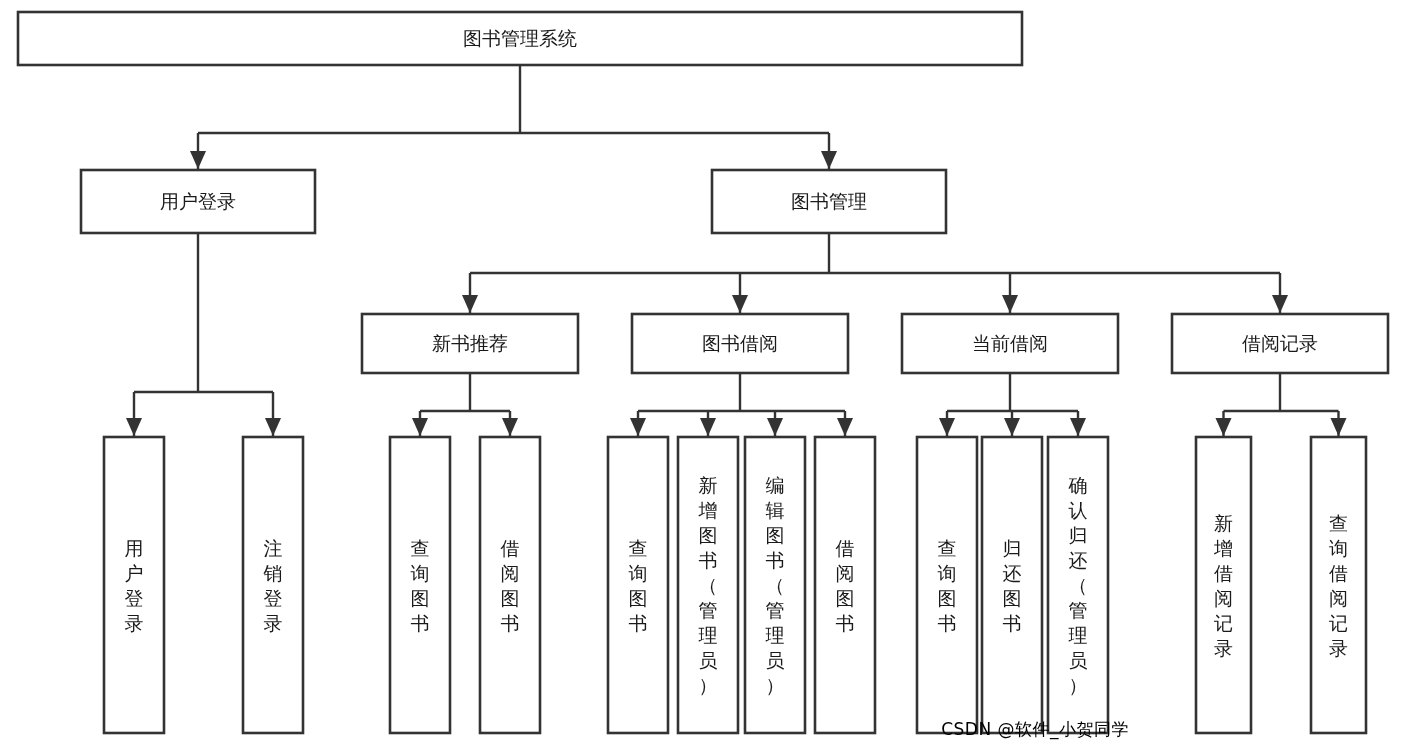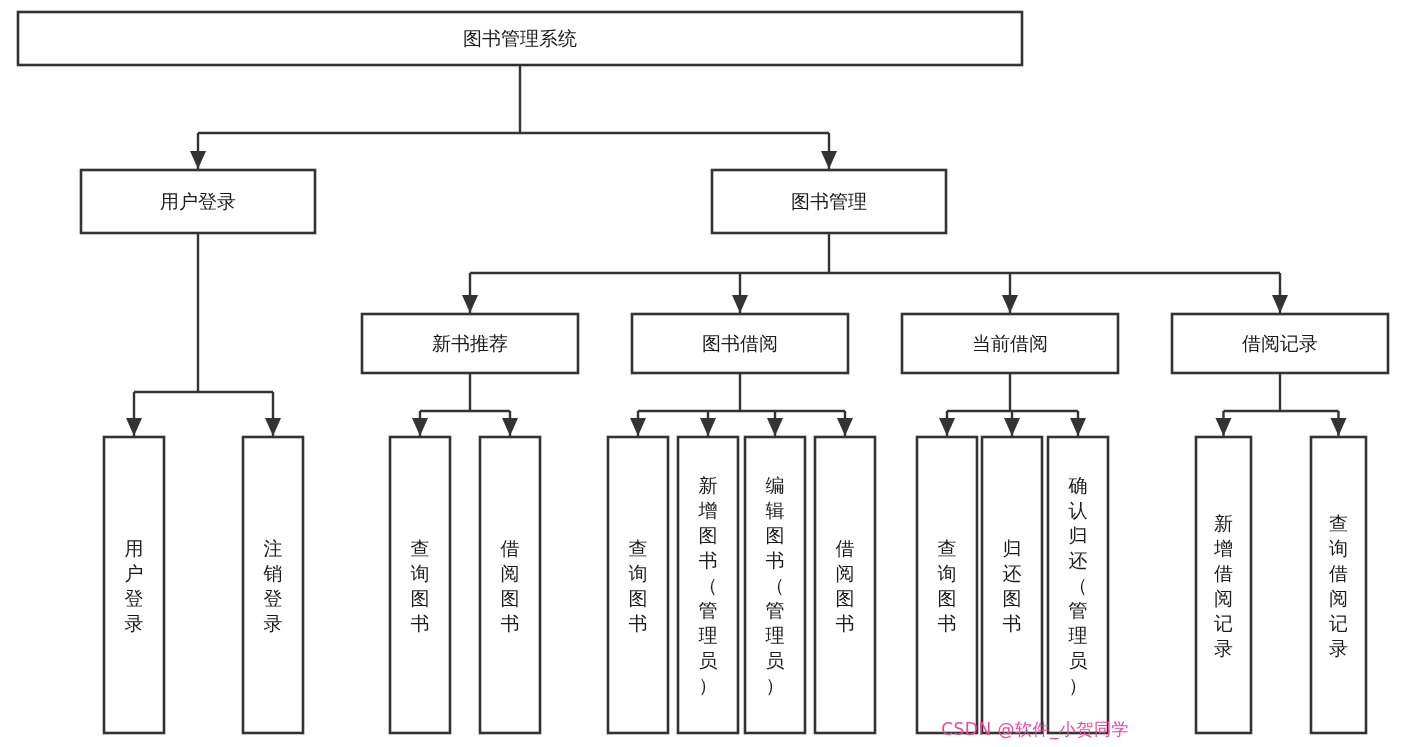--- a/index.html
+++ b/index.html
@@ -52,21 +52,21 @@
   .arrow-head {
     fill: #333333;
     stroke: none;
   }
   .watermark {
     position: absolute;
     right: 8px;
     bottom: 6px;
     font-family: "DejaVu Sans", "Liberation Sans", sans-serif;
     font-size: 17px;
-    color: #ec4899;
+    color: #000000;
     white-space: nowrap;
     letter-spacing: 0.5px;
     pointer-events: none;
     margin-top: 21px;
   }
 </style>
 </head>
 <body>
 
 <div id="diagram-root">

